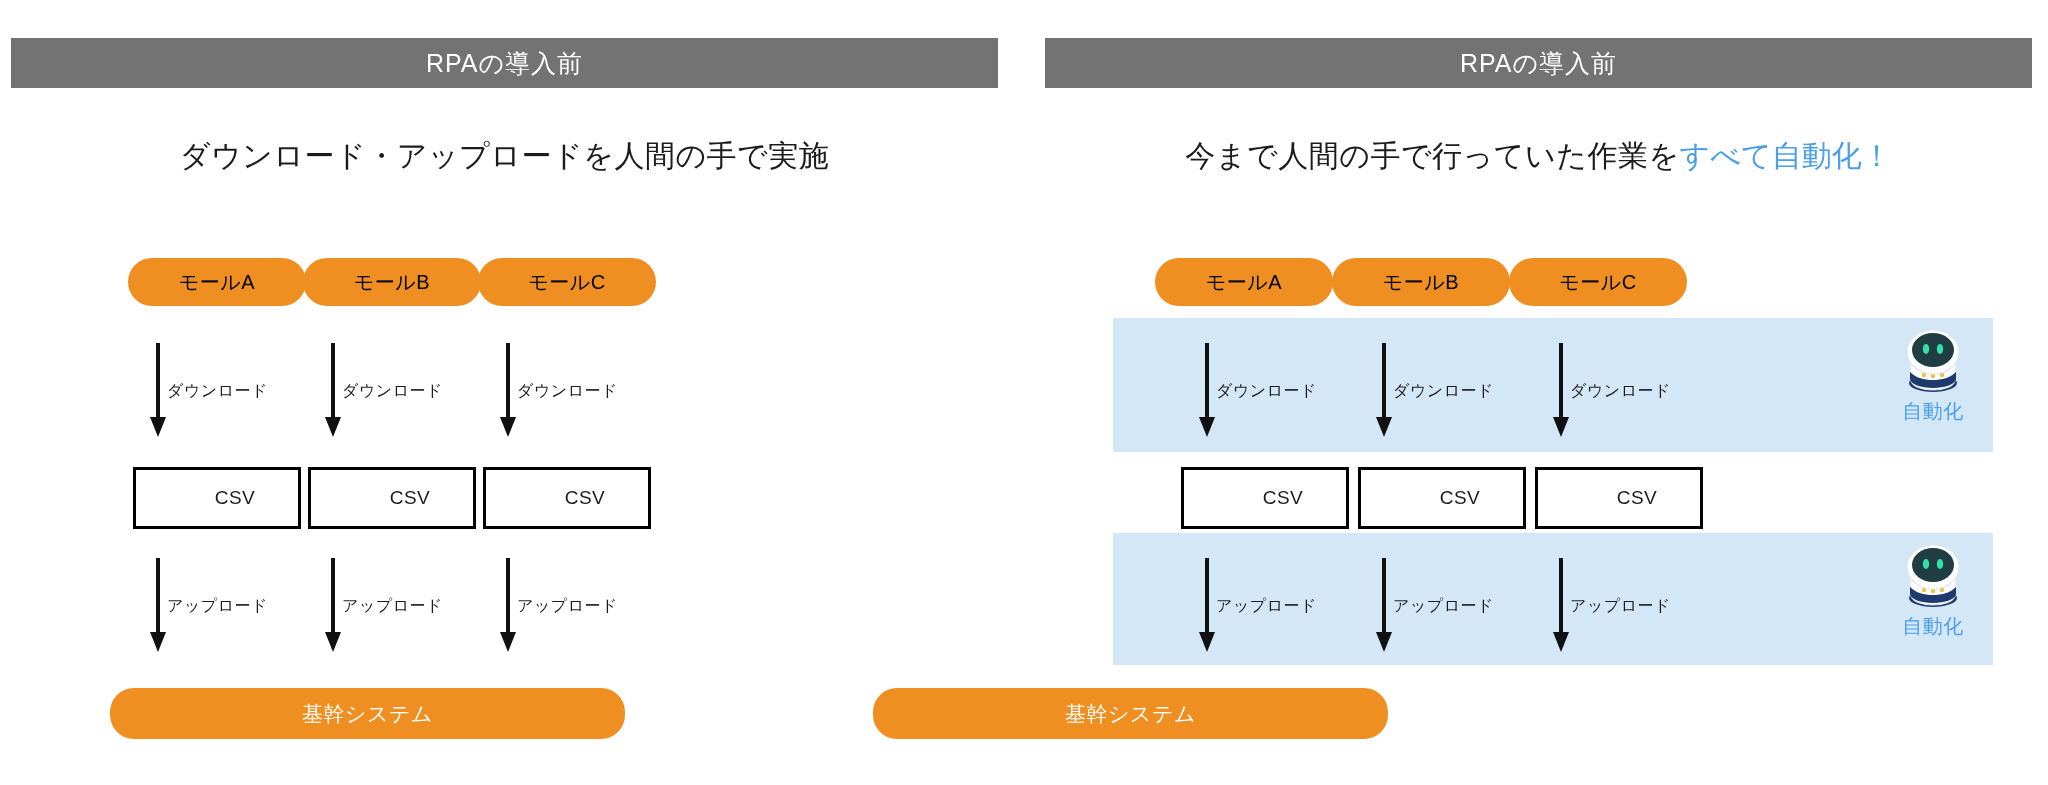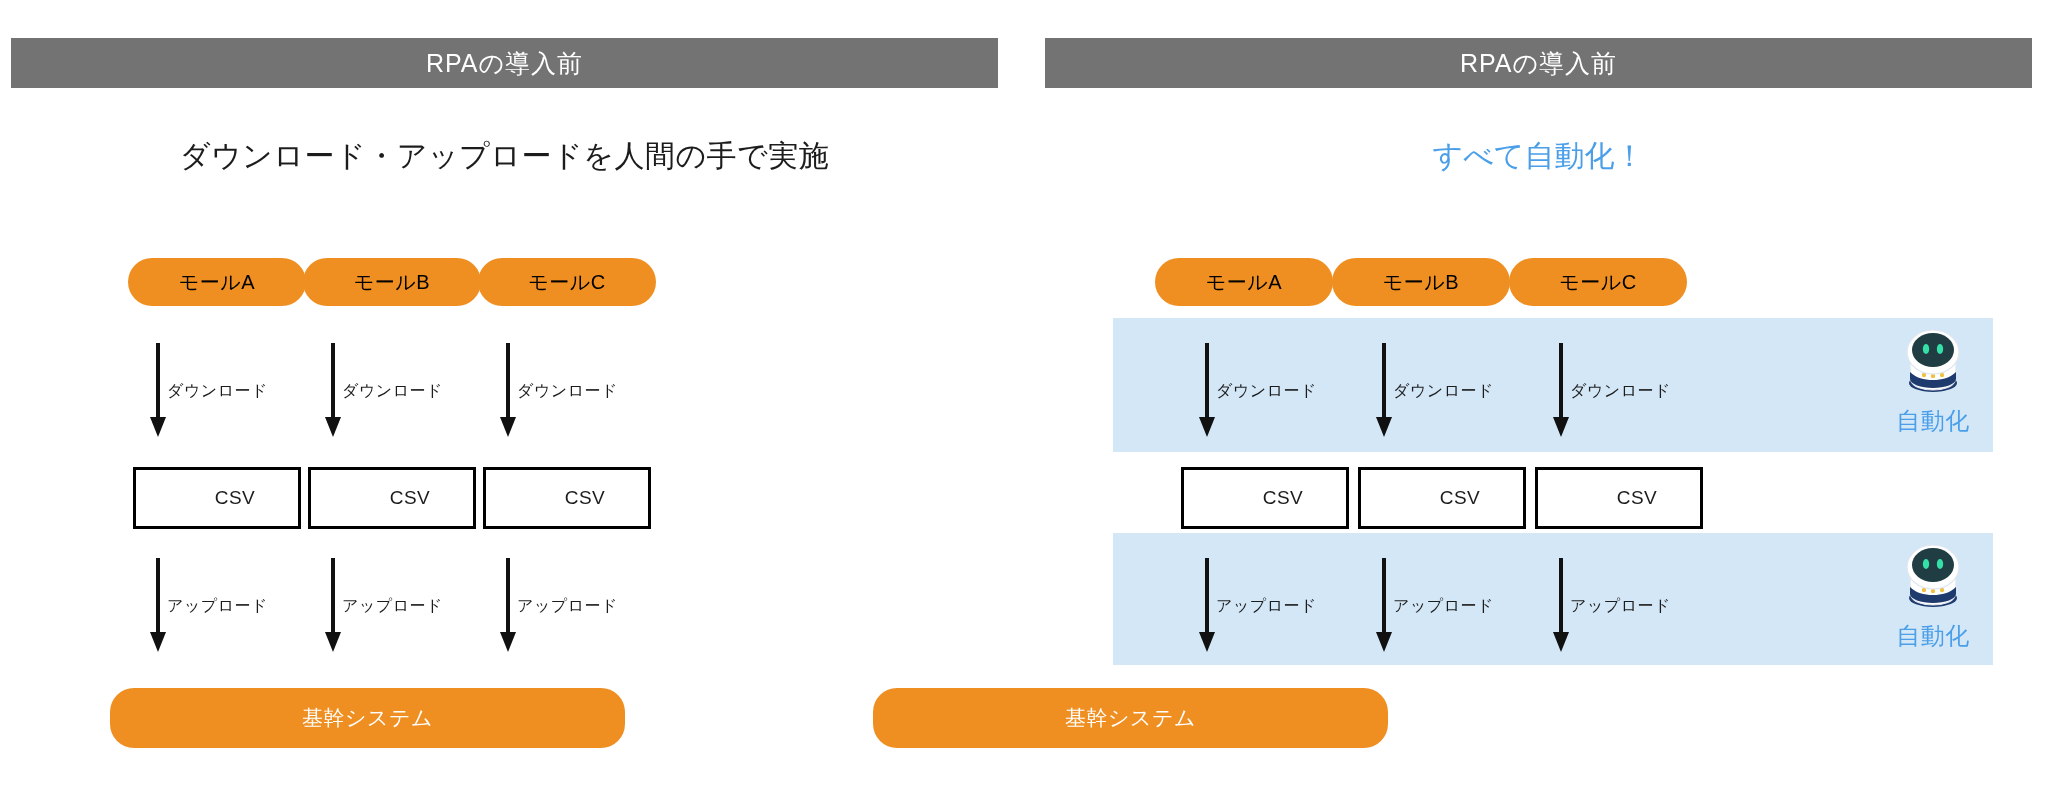--- a/index.html
+++ b/index.html
@@ -77,22 +77,22 @@
   .robot-badge {
     position: absolute;
     width: 110px;
     text-align: center;
   }
   #robot-download { left: 1878px; top: 328px; }
   #robot-upload   { left: 1878px; top: 543px; }
   .robot-icon { display: block; margin: 0 auto; }
   .robot-label {
     display: block;
-    margin-top: 10px;
-    font-size: 24px;
+    margin-top: 2px;
+    font-size: 20px;
     color: #4a9fe8;
     line-height: 1.1;
     letter-spacing: 0.5px;
   }
 
   
   .mall-pill {
     position: absolute;
     top: 258px;
     width: 178px;
@@ -139,21 +139,21 @@
     font-size: 16px;
     color: #1c1c1c;
     white-space: nowrap;
     letter-spacing: 0.5px;
     line-height: 1;
   }
 
   
   .core-bar {
     position: absolute;
-    height: 60px;
+    height: 51px;
     border-radius: 24px;
     background: #ef8f21;
     display: flex;
     align-items: center;
     justify-content: center;
     color: #ffffff;
     font-size: 21px;
     letter-spacing: 0.5px;
     white-space: nowrap;
   }
@@ -247,20 +247,21 @@
   </div>
 
   <div class="panel" id="panel-after">
   </div>
 
   <div class="header-bar" id="header-after" style="left:1045px">
     <span class="header-title">RPAの導入前</span>
   </div>
 
   <div class="subtitle" id="subtitle-after" style="left:1045px">
+    <span>今まで人間の手で行っていた作業を</span>
       <span class="accent">すべて自動化！</span>
   </div>
 
   <div class="auto-band" id="auto-band-download"></div>
   <div class="auto-band" id="auto-band-upload"></div>
 
   <div class="robot-badge" id="robot-download">
     <span class="robot-icon">
       <svg width="62" height="66" viewBox="0 0 62 66">
         <ellipse cx="31" cy="55" rx="24" ry="9" fill="#1f3b6e"></ellipse>

